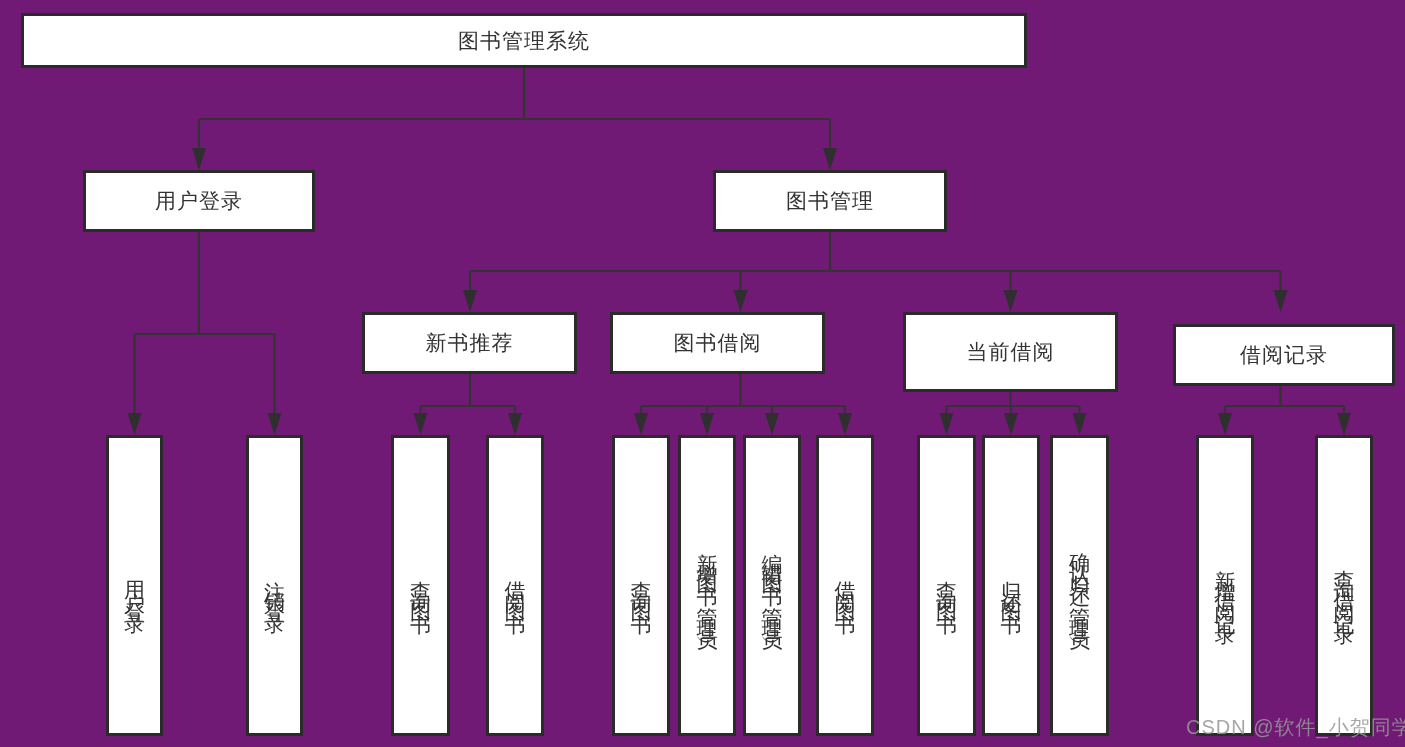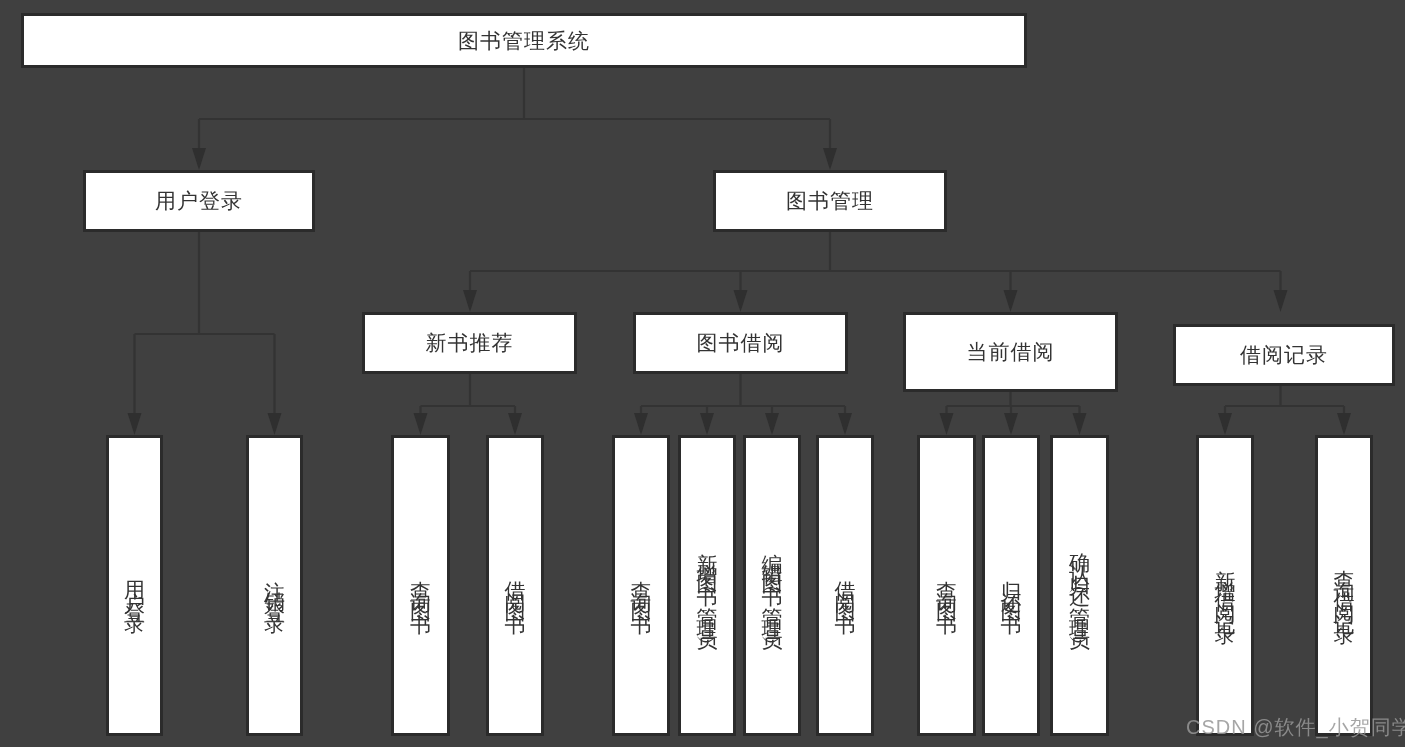--- a/index.html
+++ b/index.html
@@ -1,17 +1,17 @@
 <!DOCTYPE html>
 <html><head>
 <meta charset="utf-8">
 <style>
   html,body{margin:0;padding:0;background:#fff;}
   .canvas{
-    position:relative;width:1405px;height:747px;background:#404040;
+    position:relative;width:1405px;height:747px;background:#701a75;
     font-family:"Liberation Sans","DejaVu Sans",sans-serif;overflow:hidden;
   }
   .connectors{position:absolute;left:0;top:0;width:1405px;height:747px;z-index:1;}
   .node{
     position:absolute;box-sizing:border-box;background:#fff;border:3px solid #2b2b2b;
     display:flex;align-items:center;justify-content:center;z-index:2;
     color:#333;font-size:21px;
   }
   .hlabel{white-space:nowrap;letter-spacing:1px;}
   .vnode{top:435px;height:301px;}
@@ -76,21 +76,21 @@
   <div class="node" style="left:83px;top:170px;width:232px;height:62px">
     <span class="hlabel">用户登录</span>
   </div>
   <div class="node" style="left:713px;top:170px;width:234px;height:62px">
     <span class="hlabel">图书管理</span>
   </div>
 
   <div class="node" style="left:362px;top:312px;width:215px;height:62px">
     <span class="hlabel">新书推荐</span>
   </div>
-  <div class="node" style="left:633px;top:312px;width:215px;height:62px">
+  <div class="node" style="left:610px;top:312px;width:215px;height:62px">
     <span class="hlabel">图书借阅</span>
   </div>
   <div class="node" style="left:903px;top:312px;width:215px;height:80px">
     <span class="hlabel">当前借阅</span>
   </div>
   <div class="node" style="left:1173px;top:324px;width:222px;height:62px">
     <span class="hlabel">借阅记录</span>
   </div>
 
   <div class="node vnode" style="left:106px;width:57px">

